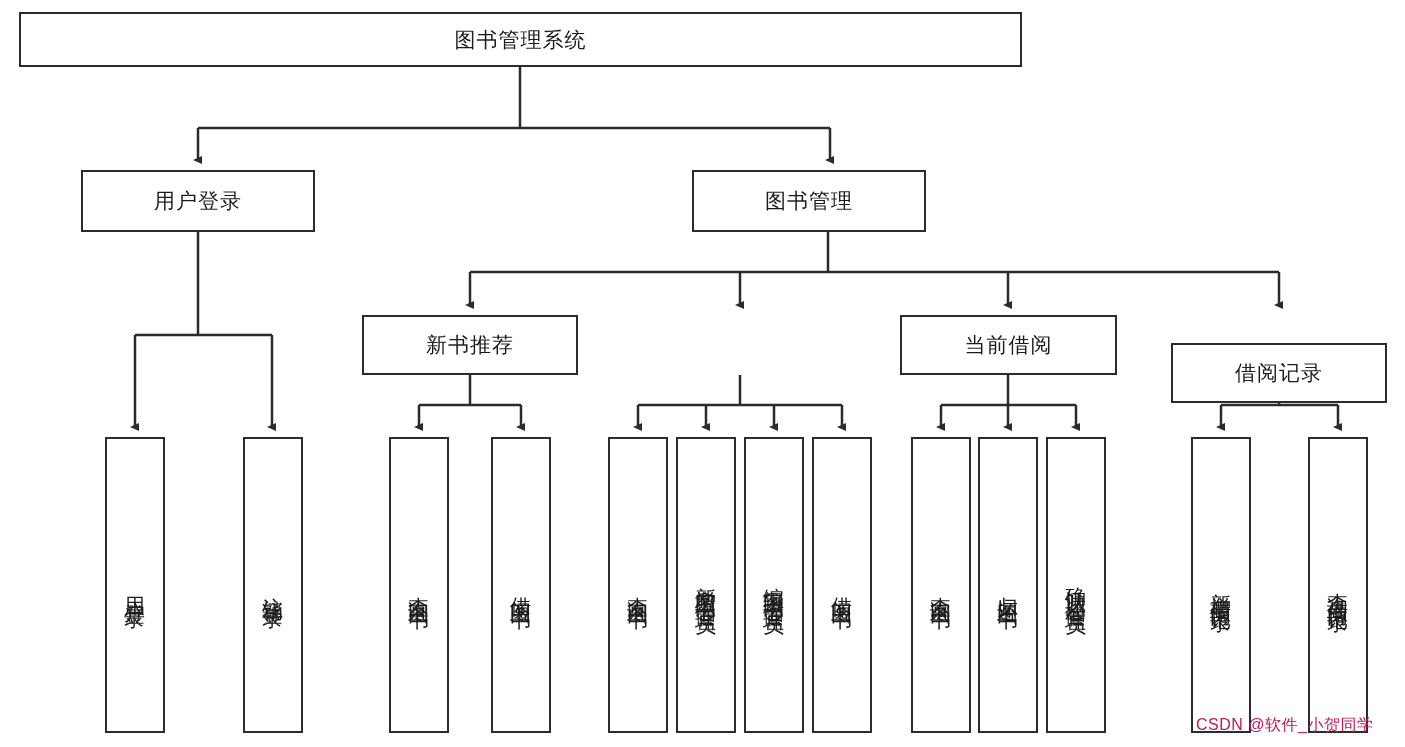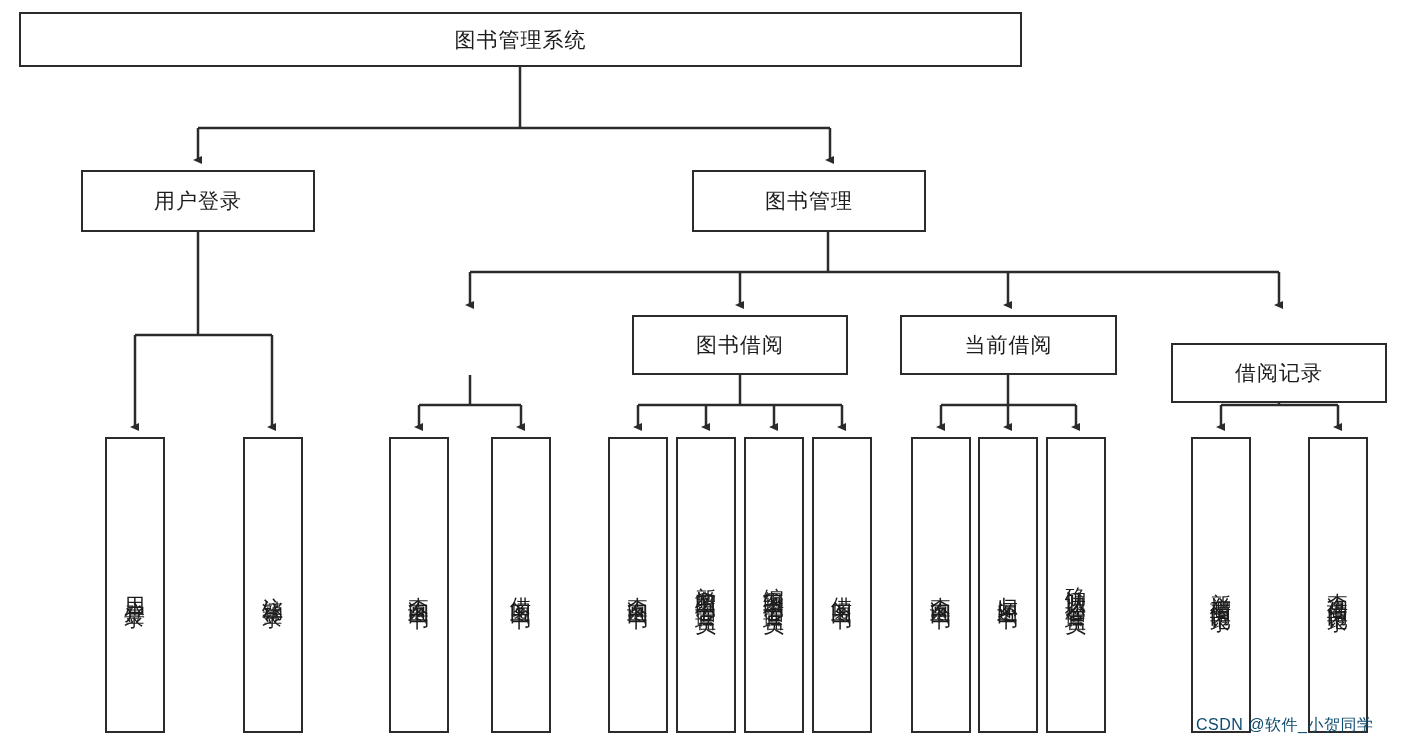--- a/index.html
+++ b/index.html
@@ -43,21 +43,21 @@
     writing-mode: vertical-rl;
     text-orientation: upright;
     font-size: 21px;
     letter-spacing: 4px;
     padding-top: 6px;
     line-height: 1;
   }
   .watermark {
     position: absolute;
     font-size: 16px;
-    color: #0c4a6e;
+    color: #be185d;
     white-space: nowrap;
     letter-spacing: 0.5px;
   }
 </style>
 </head>
 <body>
 
 <div id="canvas">
 
   <svg class="edges" viewBox="0 0 1405 747" xmlns="http://www.w3.org/2000/svg">
@@ -108,21 +108,21 @@
       <path d="M1221,405 L1221,427" marker-end="url(#arrow)"></path>
       <path d="M1338,405 L1338,427" marker-end="url(#arrow)"></path>
     </g>
   </svg>
 
   <div class="node h" style="left:19px; top:12px; width:1003px; height:55px;">图书管理系统</div>
 
   <div class="node h" style="left:81px; top:170px; width:234px; height:62px;">用户登录</div>
   <div class="node h" style="left:692px; top:170px; width:234px; height:62px;">图书管理</div>
 
-  <div class="node h" style="left:632px; top:315px; width:216px; height:60px;">图书借阅</div>
+  <div class="node h" style="left:362px; top:315px; width:216px; height:60px;">新书推荐</div>
   <div class="node h" style="left:900px; top:315px; width:217px; height:60px;">当前借阅</div>
   <div class="node h" style="left:1171px; top:315px; width:216px; height:60px;margin-top:28px;">借阅记录</div>
 
   <div class="node v" style="left:105px; top:437px; width:60px; height:296px;">用户登录</div>
   <div class="node v" style="left:243px; top:437px; width:60px; height:296px;">注销登录</div>
 
   <div class="node v" style="left:389px; top:437px; width:60px; height:296px;">查询图书</div>
   <div class="node v" style="left:491px; top:437px; width:60px; height:296px;">借阅图书</div>
 
   <div class="node v" style="left:608px; top:437px; width:60px; height:296px;">查询图书</div>

